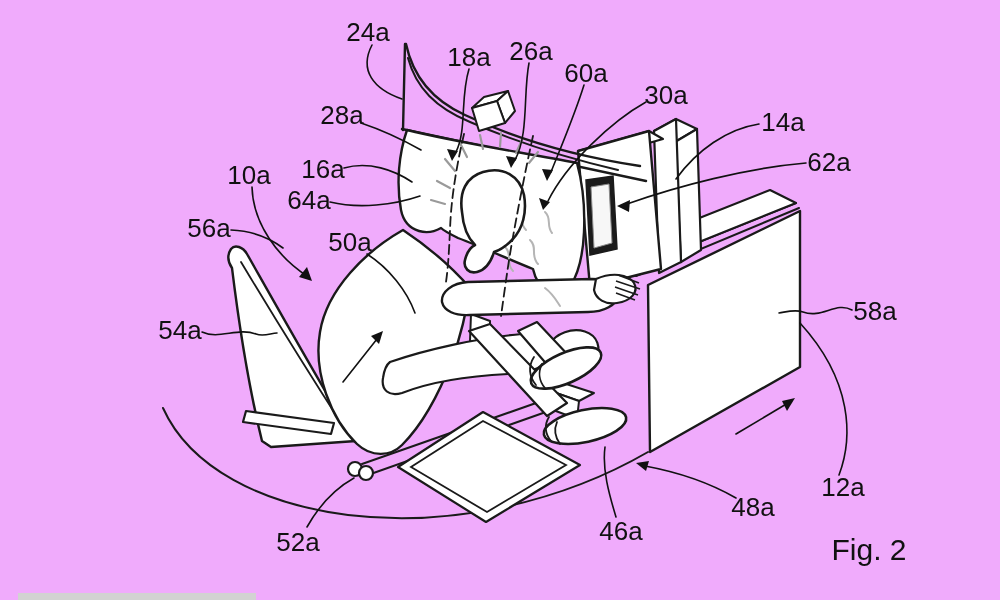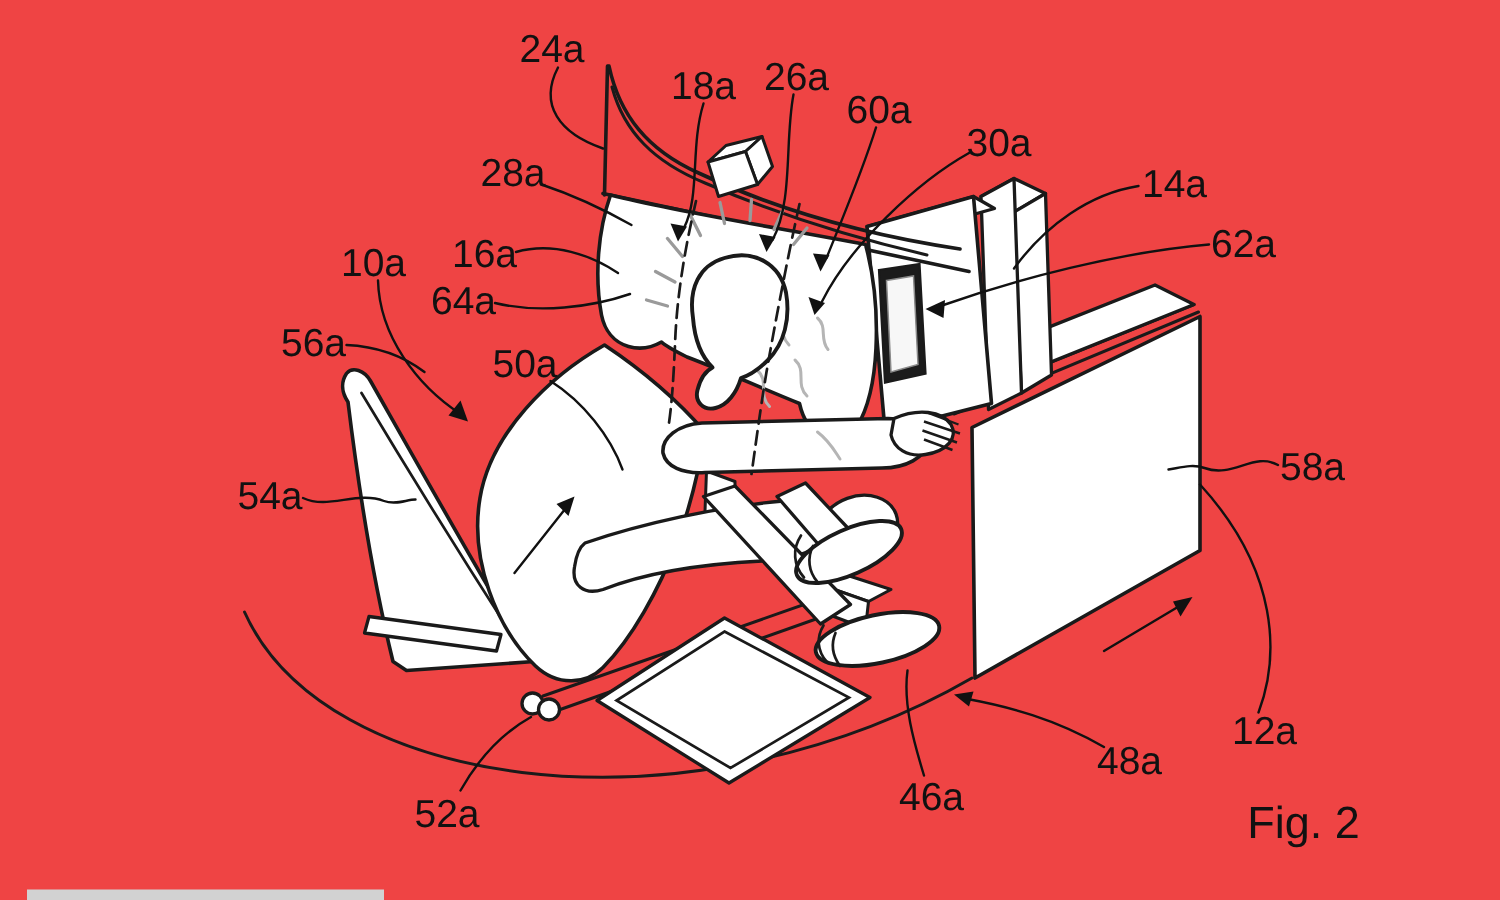--- a/index.html
+++ b/index.html
@@ -1,16 +1,16 @@
 <!DOCTYPE html>
 <html><head>
 <meta charset="utf-8">
 <style>
   html,body{margin:0;padding:0;background:#ffffff;}
-  .stage{position:relative;width:1000px;height:600px;background:#ef4444;overflow:hidden;
+  .stage{position:relative;width:1000px;height:600px;background:#f0abfc;overflow:hidden;
          font-family:"Liberation Sans", sans-serif;}
   svg{display:block;}
   .ref-label{font-family:"Liberation Sans", sans-serif;font-size:26px;fill:#111;}
   .caption{font-family:"Liberation Sans", sans-serif;font-size:30px;fill:#111;}
   .outline{fill:#ffffff;stroke:#1a1a1a;stroke-width:2.4;stroke-linejoin:round;stroke-linecap:round;}
   .thin{fill:none;stroke:#1a1a1a;stroke-width:2;stroke-linejoin:round;stroke-linecap:round;}
   .leader{fill:none;stroke:#111;stroke-width:1.6;stroke-linecap:round;}
   .arrowhead{fill:#111;stroke:none;}
   .dashedline{fill:none;stroke:#1a1a1a;stroke-width:1.8;stroke-dasharray:9 5;stroke-linecap:round;}
   .ray{stroke:#9a9a9a;stroke-width:2.2;stroke-linecap:round;}

